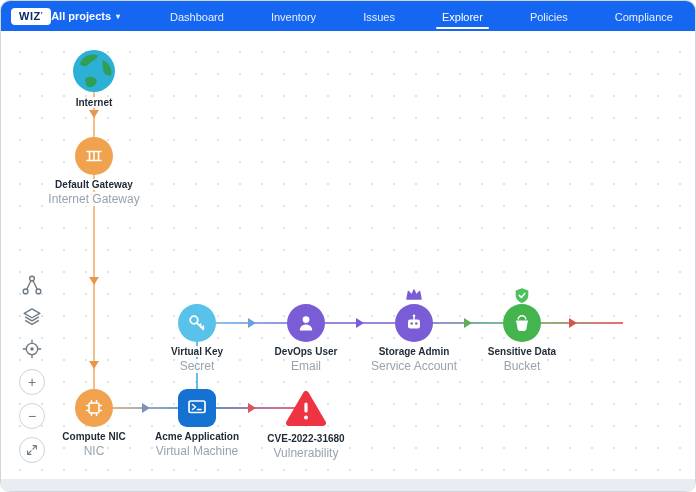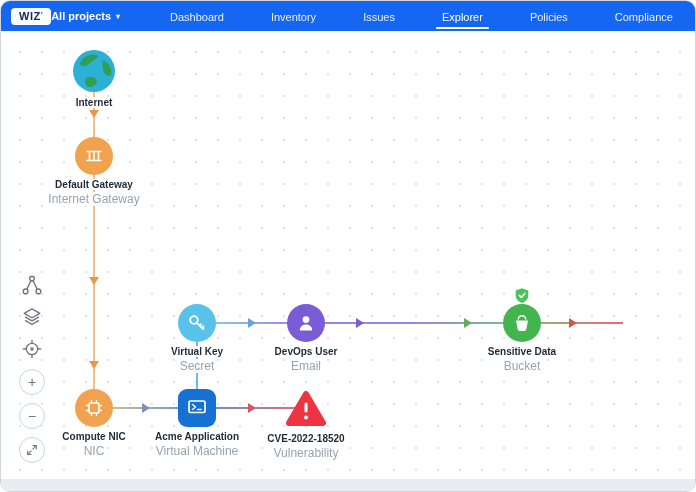--- a/index.html
+++ b/index.html
@@ -205,21 +205,21 @@
     </div>
 
     <div class="node" style="left:305px; top:358px">
       <div class="disc bare" style="width:42px;height:40px">
         <svg width="42" height="40" viewBox="0 0 42 40">
           <path d="M21 5 L38 34 H4 Z" fill="#ee3342" stroke="#ee3342" stroke-width="6" stroke-linejoin="round"></path>
           <rect x="19.4" y="13.5" width="3.2" height="10" rx="1.6" fill="#fff"></rect>
           <circle cx="21" cy="28.5" r="2" fill="#fff"></circle>
         </svg>
       </div>
-      <div class="nlabel"><span>CVE-2022-18520</span></div>
+      <div class="nlabel"><span>CVE-2022-31680</span></div>
       <div class="nsub"><span>Vulnerability</span></div>
     </div>
 
     <div class="node" style="left:196px; top:273px">
       <div class="disc" style="background:#58c2ea">
         <svg width="24" height="24" viewBox="0 0 24 24">
           <circle cx="9" cy="9" r="3.8" fill="none" stroke="#fff" stroke-width="1.8"></circle>
           <path d="M11.8 11.8 L18.3 18.3 M18.3 18.3 L18.3 15.2 M15.6 15.6 L15.6 13.2" stroke="#fff" stroke-width="1.8" stroke-linecap="round" fill="none"></path>
         </svg>
       </div>
@@ -231,20 +231,38 @@
       <div class="disc" style="background:#7a5cd6">
         <svg width="24" height="24" viewBox="0 0 24 24">
           <circle cx="12" cy="8.6" r="3.4" fill="#fff"></circle>
           <path d="M5.8 19.5 C5.8 15.8 8.5 13.6 12 13.6 C15.5 13.6 18.2 15.8 18.2 19.5 Z" fill="#fff"></path>
         </svg>
       </div>
       <div class="nlabel"><span>DevOps User</span></div>
       <div class="nsub"><span>Email</span></div>
     </div>
 
+    <div class="node" style="left:413px; top:273px">
+      <div class="badge">
+        <svg width="18" height="13" viewBox="0 0 18 13">
+          <path d="M2 11 L3.4 3.6 L6.8 7.2 L9 2 L11.2 7.2 L14.6 3.6 L16 11 Z" fill="#7a5cd6" stroke="#7a5cd6" stroke-width="1.5" stroke-linejoin="round"></path>
+        </svg>
+      </div>
+      <div class="disc" style="background:#7a5cd6">
+        <svg width="24" height="24" viewBox="0 0 24 24">
+          <rect x="6" y="8.5" width="12" height="9" rx="2.2" fill="#fff"></rect>
+          <circle cx="9.7" cy="12.5" r="1.25" fill="#7a5cd6"></circle>
+          <circle cx="14.3" cy="12.5" r="1.25" fill="#7a5cd6"></circle>
+          <path d="M12 8.5 V5.8" stroke="#fff" stroke-width="1.5" stroke-linecap="round"></path>
+          <circle cx="12" cy="4.8" r="1.3" fill="#fff"></circle>
+        </svg>
+      </div>
+      <div class="nlabel"><span>Storage Admin</span></div>
+      <div class="nsub"><span>Service Account</span></div>
+    </div>
 
     <div class="node" style="left:521px; top:273px">
       <div class="badge">
         <svg width="16" height="17" viewBox="0 0 16 17">
           <path d="M8 1.2 L14.3 3.6 V8.2 C14.3 12.2 11.6 14.6 8 16 C4.4 14.6 1.7 12.2 1.7 8.2 V3.6 Z" fill="#4cc15c"></path>
           <path d="M5.3 8.4 L7.3 10.4 L10.8 6.4" stroke="#fff" stroke-width="1.5" fill="none" stroke-linecap="round" stroke-linejoin="round"></path>
         </svg>
       </div>
       <div class="disc" style="background:#44b54e">
         <svg width="24" height="24" viewBox="0 0 24 24">

